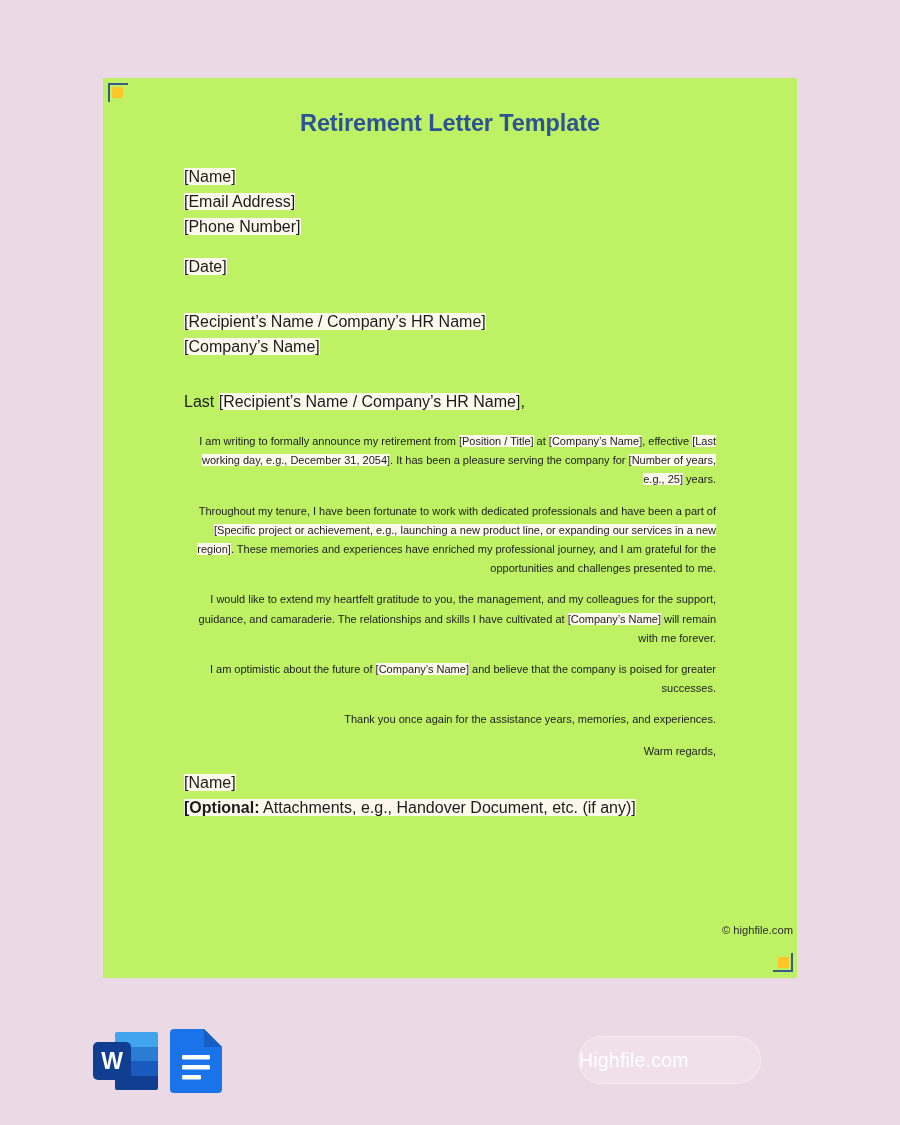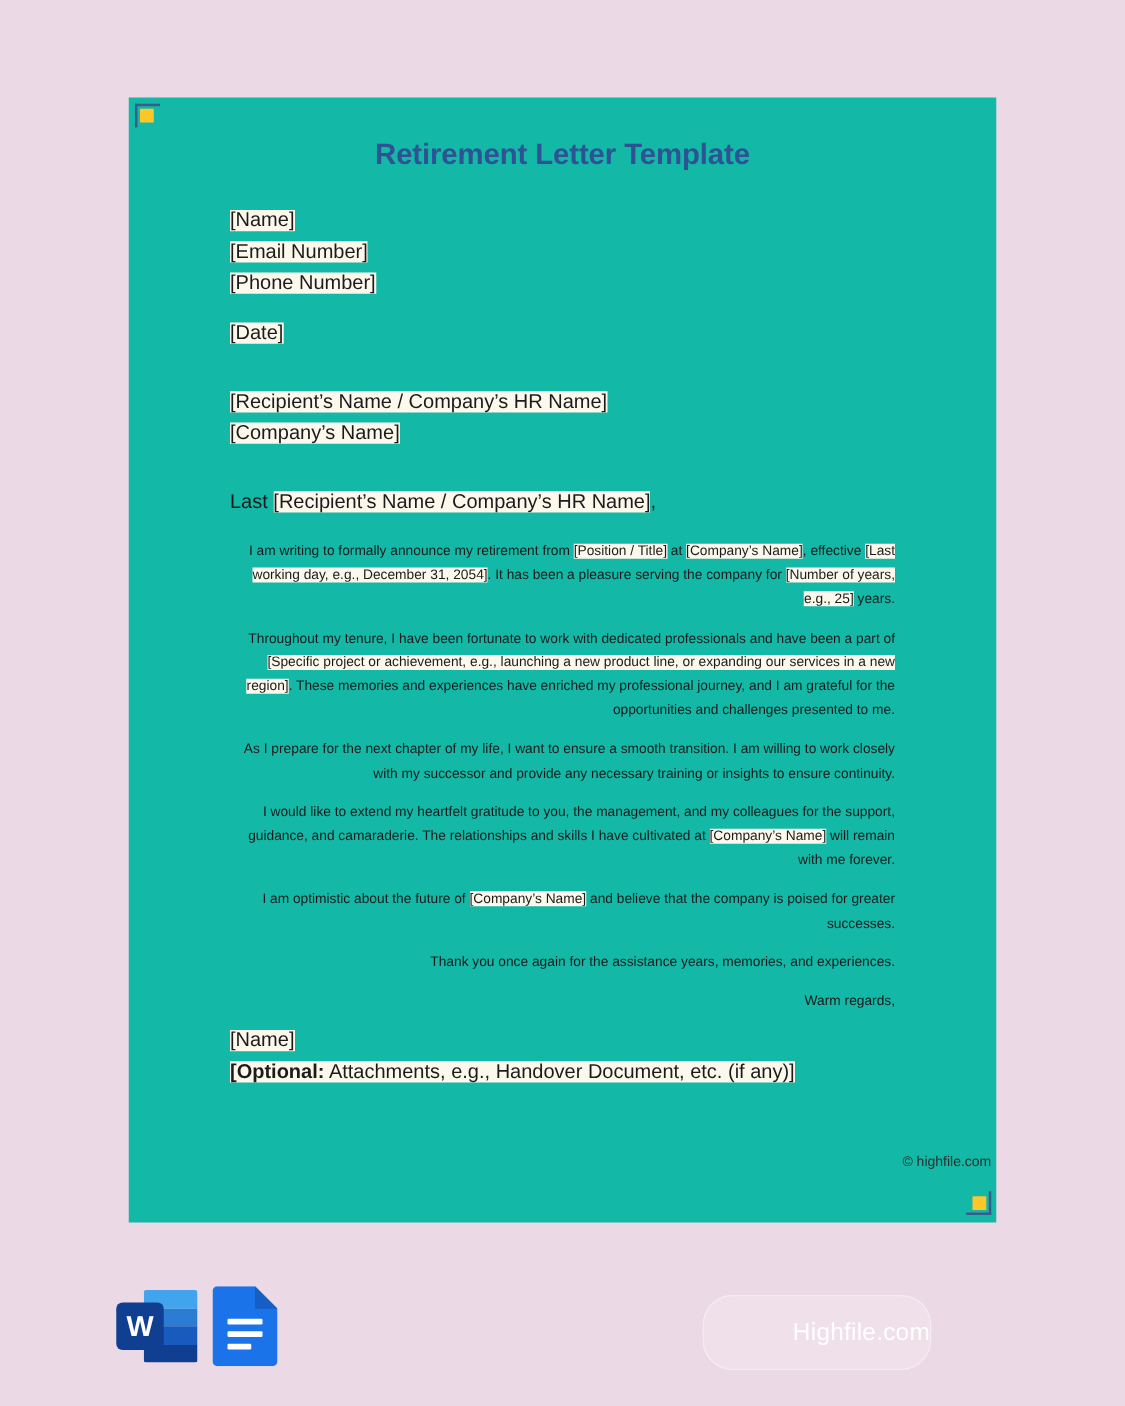--- a/index.html
+++ b/index.html
@@ -16,21 +16,21 @@
     overflow: hidden;
   }
 
   
   .doc-page {
     position: absolute;
     left: 103px;
     top: 78px;
     width: 694px;
     height: 900px;
-    background: #14b8a6;
+    background: #bef264;
   }
 
   
   .corner-mark {
     position: absolute;
     width: 20px;
     height: 19px;
   }
   .corner-mark .bracket {
     position: absolute;
@@ -151,30 +151,30 @@
 
   .icon-docs {
     position: relative;
     width: 52px;
     height: 64px;
   }
   .icon-docs svg { display: block; }
 
   .brand-pill {
     position: absolute;
-    left: 562px;
+    left: 578px;
     top: 1036px;
     width: 183px;
-    height: 60px;
+    height: 48px;
     border-radius: 24px;
     background: rgba(255,255,255,0.18);
     border: 1px solid rgba(255,255,255,0.38);
     display: flex;
     align-items: center;
-    justify-content: flex-end;
+    justify-content: flex-start;
   }
   .brand-pill span {
     color: #ffffff;
     font-size: 19.5px;
     letter-spacing: 0.2px;
   }
 </style>
 </head>
 <body>
 
@@ -188,21 +188,21 @@
   <div class="corner-mark corner-br">
     <div class="bracket"></div>
     <div class="chip"></div>
   </div>
 
   <div class="doc-body">
 
     <div class="doc-title">Retirement Letter Template</div>
 
     <div class="line"><span class="hl">[Name]</span></div>
-    <div class="line"><span class="hl">[Email Number]</span></div>
+    <div class="line"><span class="hl">[Email Address]</span></div>
     <div class="line"><span class="hl">[Phone Number]</span></div>
 
     <div class="spacer-sm"></div>
 
     <div class="line"><span class="hl">[Date]</span></div>
 
     <div class="spacer-sm"></div>
     <div class="spacer-sm"></div>
 
     <div class="line"><span class="hl">[Recipient’s Name / Company’s HR Name]</span></div>
@@ -212,21 +212,20 @@
     <div class="spacer-sm"></div>
 
     <div class="line"><span>Last </span><span class="hl">[Recipient’s Name / Company’s HR Name]</span><span>,</span></div>
 
     <div class="spacer-sm"></div>
 
     <div class="para"><span>I am writing to formally announce my retirement from </span><span class="hl">[Position / Title]</span><span> at </span><span class="hl">[Company’s Name]</span><span>, effective </span><span class="hl">[Last working day, e.g., December 31, 2054]</span><span>. It has been a pleasure serving the company for </span><span class="hl">[Number of years, e.g., 25]</span><span> years.</span></div>
 
     <div class="para"><span>Throughout my tenure, I have been fortunate to work with dedicated professionals and have been a part of </span><span class="hl">[Specific project or achievement, e.g., launching a new product line, or expanding our services in a new region]</span><span>. These memories and experiences have enriched my professional journey, and I am grateful for the opportunities and challenges presented to me.</span></div>
 
-    <div class="para">As I prepare for the next chapter of my life, I want to ensure a smooth transition. I am willing to work closely with my successor and provide any necessary training or insights to ensure continuity.</div>
 
     <div class="para"><span>I would like to extend my heartfelt gratitude to you, the management, and my colleagues for the support, guidance, and camaraderie. The relationships and skills I have cultivated at </span><span class="hl">[Company’s Name]</span><span> will remain with me forever.</span></div>
 
     <div class="para"><span>I am optimistic about the future of </span><span class="hl">[Company’s Name]</span><span> and believe that the company is poised for greater successes.</span></div>
 
 
     <div class="para">Thank you once again for the assistance years, memories, and experiences.</div>
 
     <div class="para">Warm regards,</div>
 

